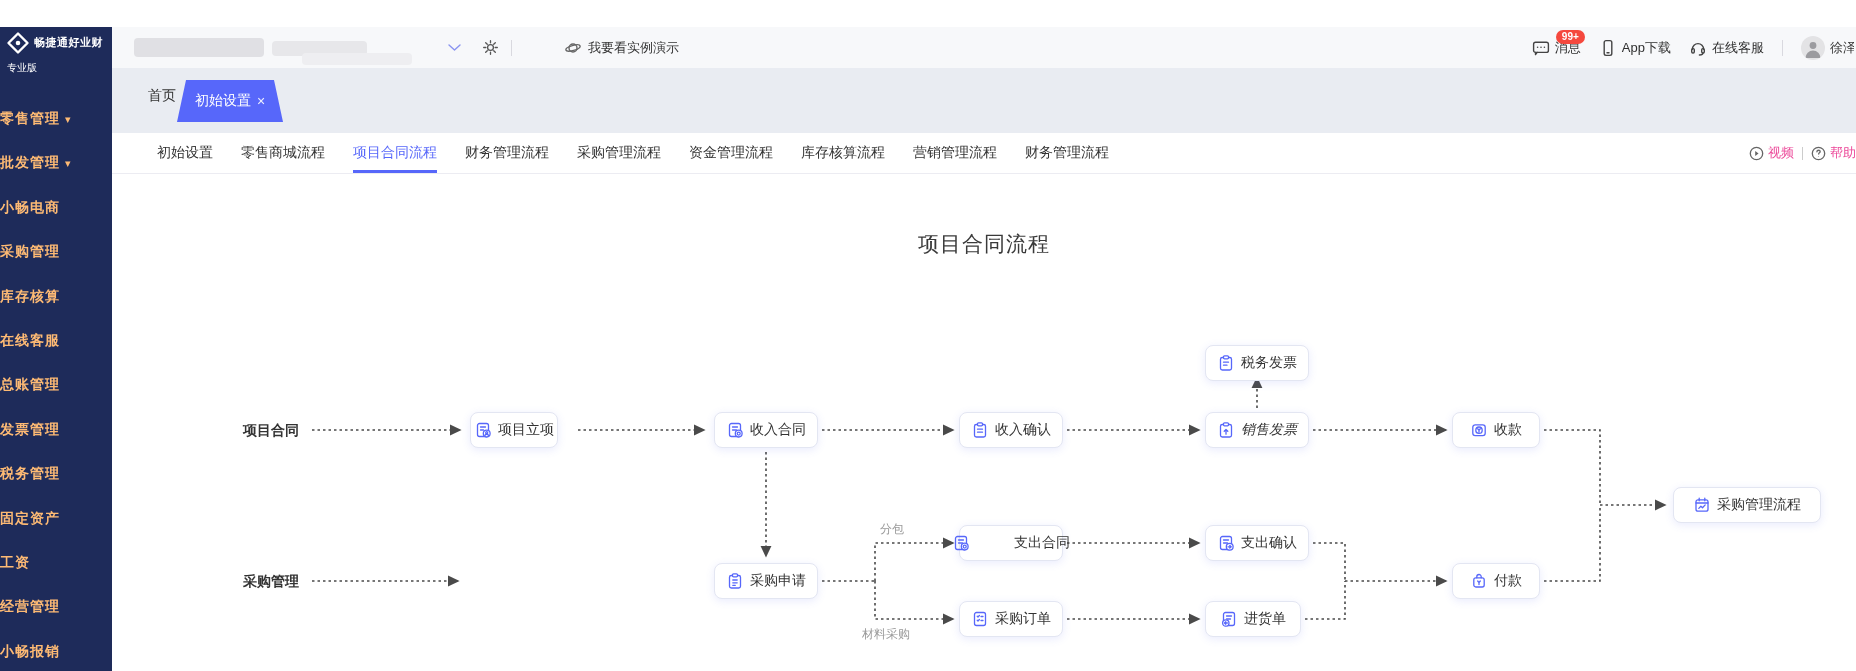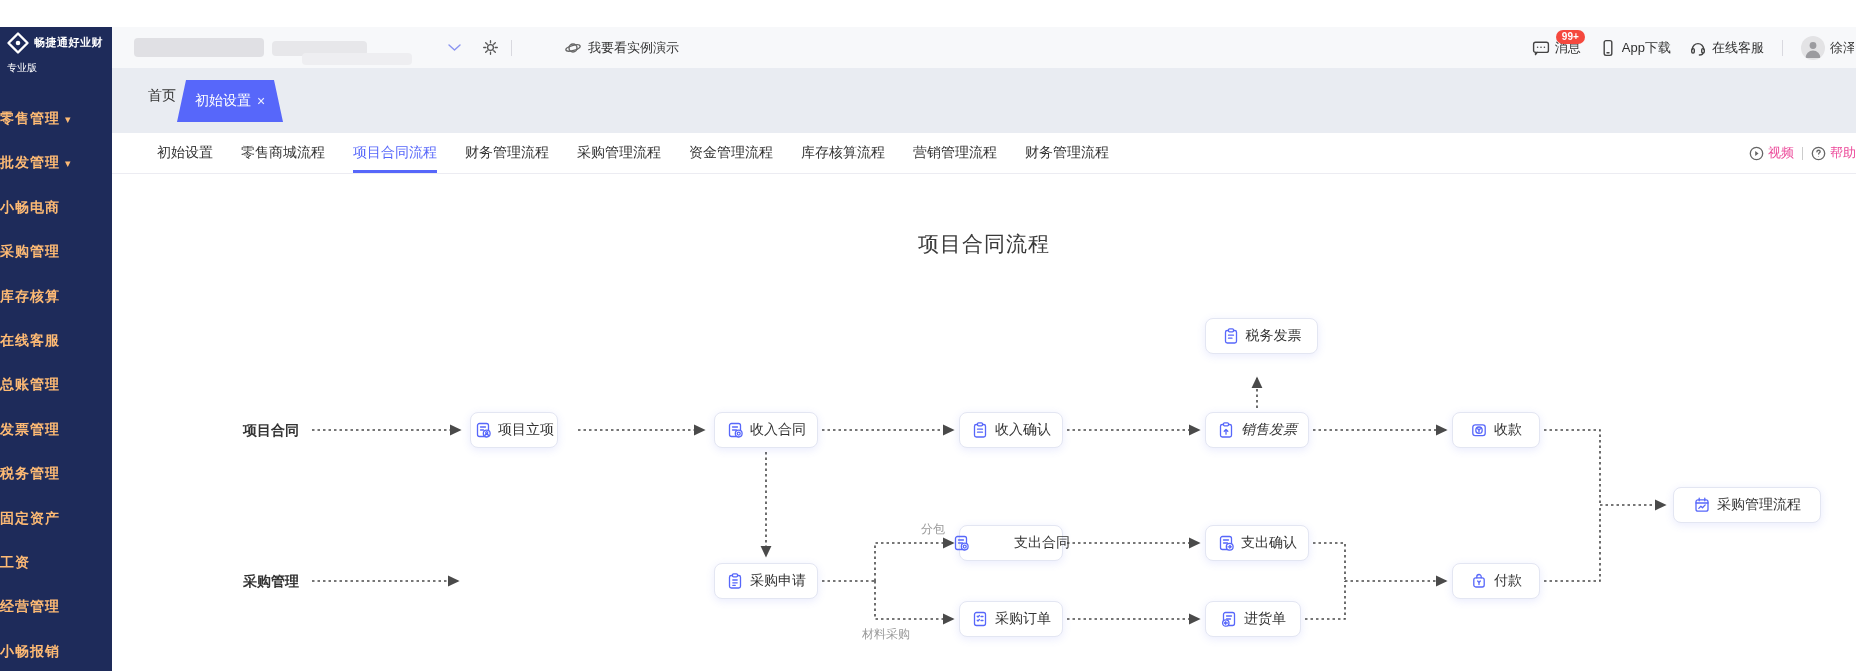--- a/index.html
+++ b/index.html
@@ -253,21 +253,21 @@
     <path d="M1313,543 H1345 V581"></path>
     <path d="M1305,619 H1345 V581"></path>
     <path d="M1345,581 H1446" marker-end="url(#arr)"></path>
     <path d="M1544,430 H1600 V505"></path>
     <path d="M1544,581 H1600 V505"></path>
     <path d="M1600,505 H1665" marker-end="url(#arr)"></path>
   </svg>
 
   <div class="lane-label" style="left:243px;top:422px;">项目合同</div>
   <div class="lane-label" style="left:243px;top:573px;">采购管理</div>
-  <div class="branch-label" style="left:880px;top:521px;margin-left:41px;">分包</div>
+  <div class="branch-label" style="left:880px;top:521px;">分包</div>
   <div class="branch-label" style="left:862px;top:626px;">材料采购</div>
 
   <div class="node" style="left:470px;top:412px;width:88px;">
     <span class="ni">
         <svg viewBox="0 0 18 18">
           <rect x="3.5" y="2.5" width="11" height="13" rx="2"></rect>
           <path d="M6.5 6h5M6.5 9h3"></path>
           <circle class="wf" cx="12.7" cy="12.6" r="3.4"></circle>
           <circle cx="12.7" cy="11.7" r="1"></circle>
           <path d="M10.9 14.4a2 2 0 0 1 3.6 0"></path>
@@ -303,21 +303,21 @@
     <span class="ni">
         <svg viewBox="0 0 18 18">
           <rect x="3.5" y="3.5" width="11" height="12.5" rx="1.8"></rect>
           <rect class="wf" x="6.5" y="1.8" width="5" height="3" rx="1"></rect>
           <path d="M9 13.2V8.6M7.2 10.3 9 8.5l1.8 1.8"></path>
         </svg>
       </span>
     <span>销售发票</span>
   </div>
 
-  <div class="node" style="left:1205px;top:318px;width:113px;">
+  <div class="node" style="left:1205px;top:345px;width:104px;">
     <span class="ni">
         <svg viewBox="0 0 18 18">
           <rect x="3.5" y="3.5" width="11" height="12.5" rx="1.8"></rect>
           <rect class="wf" x="6.5" y="1.8" width="5" height="3" rx="1"></rect>
           <path d="M6.5 8.2h5M6.5 11.2h3.5"></path>
         </svg>
       </span>
     <span>税务发票</span>
   </div>
 

